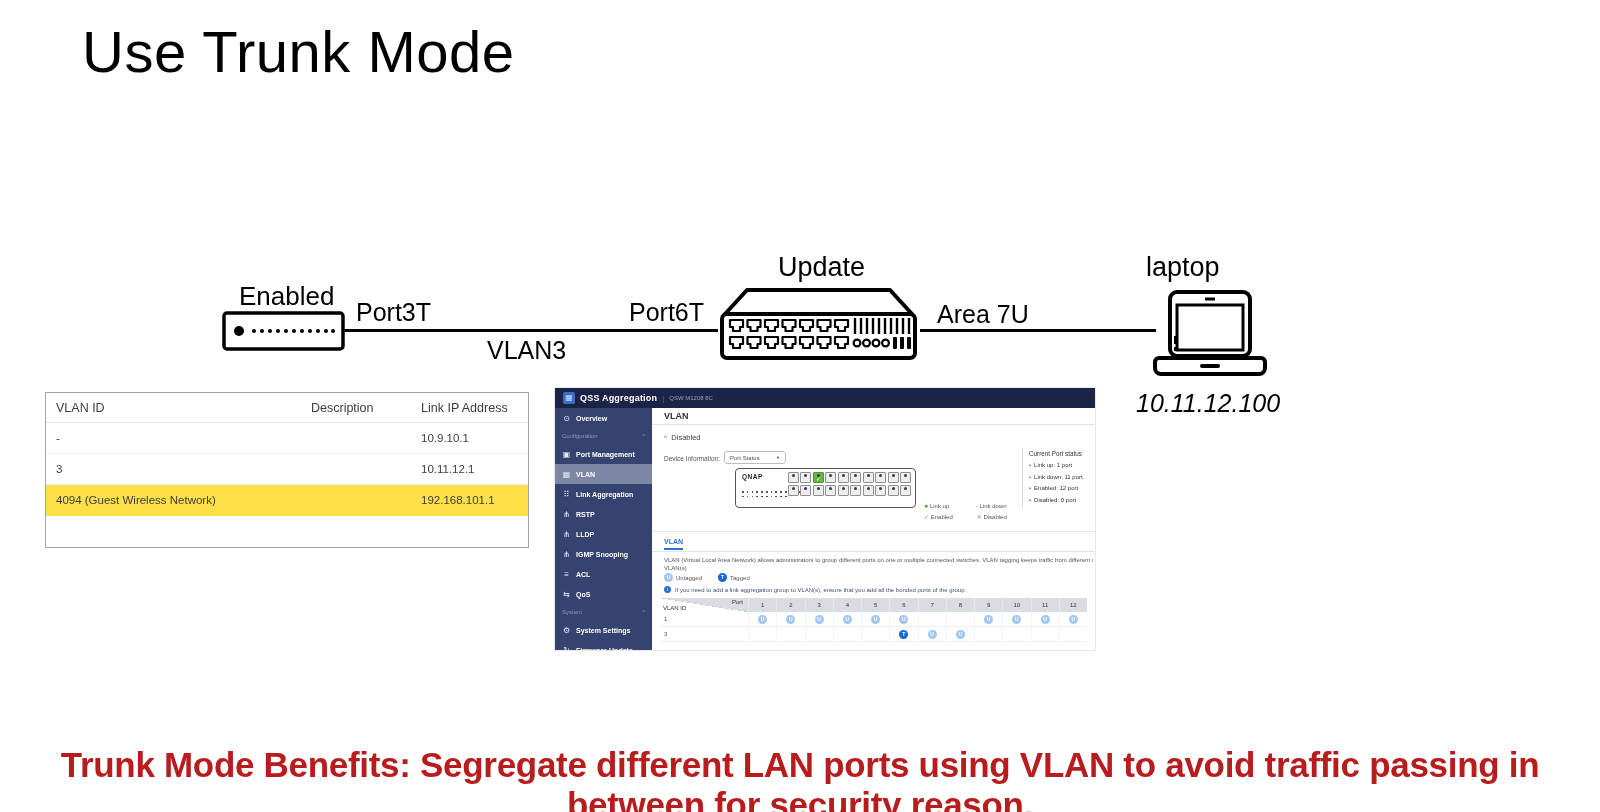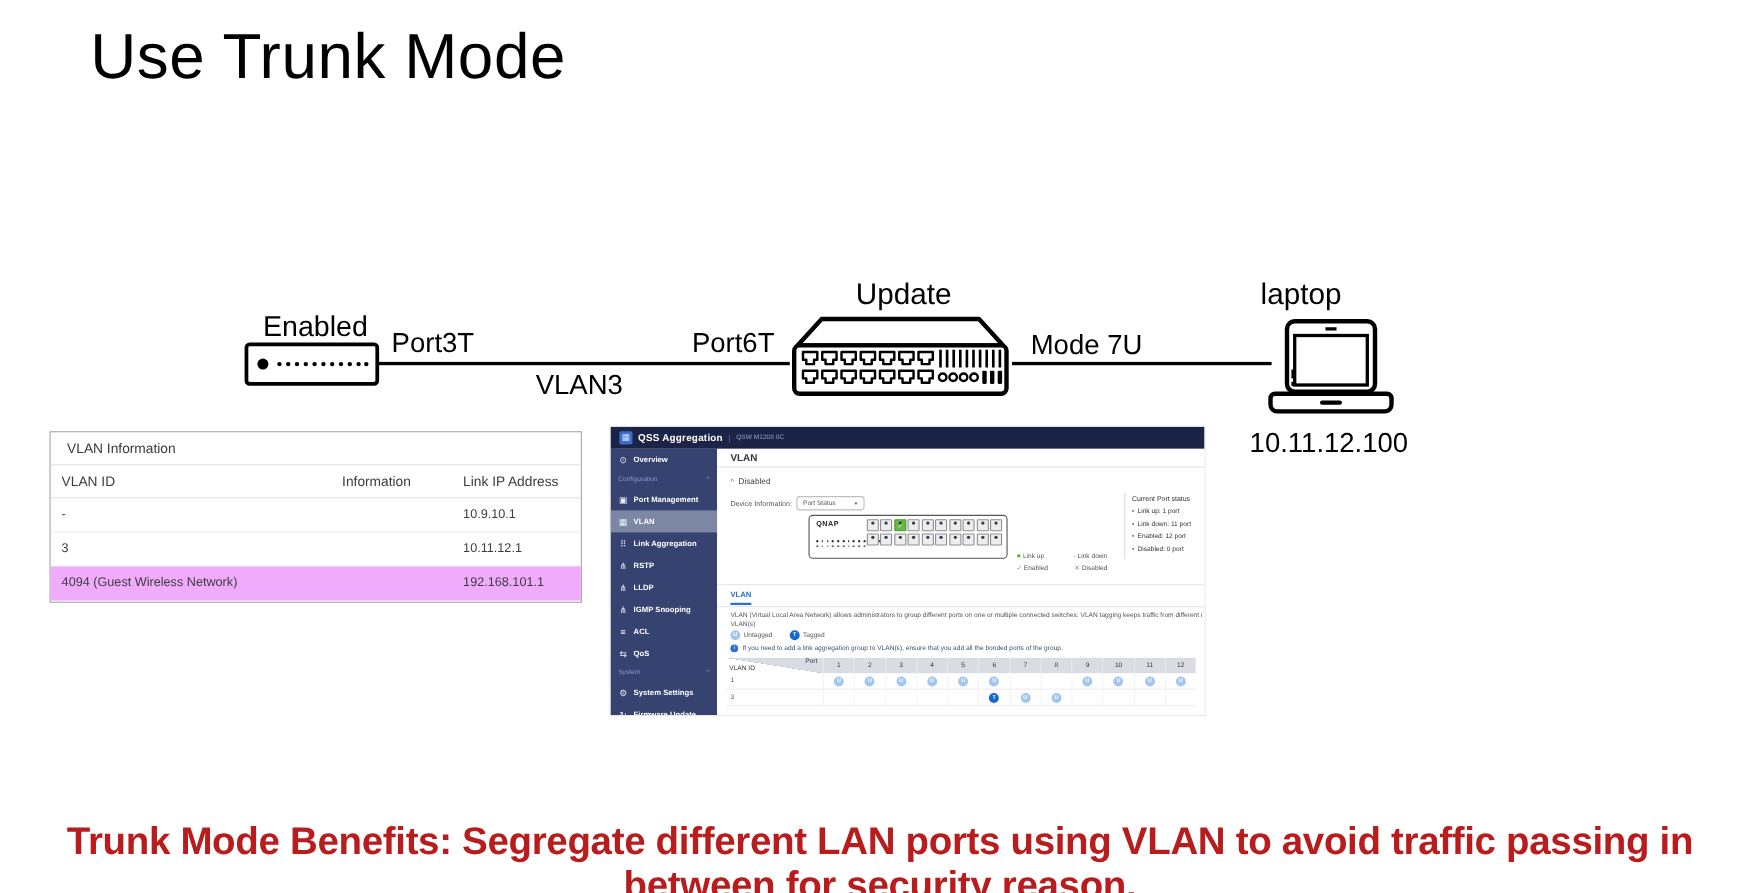--- a/index.html
+++ b/index.html
@@ -15,21 +15,21 @@
   .diag-label{position:absolute;font-size:25px;color:#000;}
   .conn{position:absolute;height:3px;background:#000;}
   svg.devsvg{position:absolute;}
 
   
   .vi-card{position:absolute;left:45px;top:392px;width:484px;height:156px;border:1px solid #a5a5a5;background:#fff;font-size:12px;color:#3d3d3d;}
   .vi-title{height:30px;line-height:30px;padding-left:15px;font-size:12.5px;border-bottom:1px solid #e3e3e3;color:#3a3a3a;}
   .vi-head{position:relative;height:30px;border-bottom:1px solid #e3e3e3;font-size:12.5px;color:#3d3d3d;}
   .vi-head span{position:absolute;top:8px;}
   .vi-rows .vi-row{position:relative;height:31px;border-bottom:1px solid #ececec;font-size:11.5px;}
-  .vi-rows .vi-row:last-child{background:#f0abfc;border-bottom:none;}
+  .vi-rows .vi-row:last-child{background:#fde047;border-bottom:none;}
   .vi-row span{position:absolute;top:9px;}
   .vi-c1{left:10px;} .vi-c2{left:265px;} .vi-c3{left:375px;}
 
   
   .shot{position:absolute;left:555px;top:388px;width:540px;height:262px;background:#fff;overflow:hidden;box-shadow:0 0 0 1px #e8e8e8;}
   .qss-header{position:absolute;left:0;top:0;width:100%;height:20px;background:#1b2447;display:flex;align-items:center;padding:0 8px;gap:5px;}
   .qss-logo{width:12px;height:12px;border-radius:2px;background:#3c6cc4;color:#cfe0f8;font-size:8px;line-height:12px;text-align:center;}
   .qss-app{color:#fff;font-weight:700;font-size:9px;letter-spacing:0.2px;}
   .qss-sep{color:#5a6590;font-size:8px;}
   .qss-model{color:#97a1c4;font-size:6px;}
@@ -163,39 +163,38 @@
         <circle cx="169.5" cy="57" r="3.4"></circle>
     </g>
     <g fill="#000">
       <rect x="177" y="51" width="4" height="12" rx="1"></rect>
         <rect x="184" y="51" width="4" height="12" rx="1"></rect>
         <rect x="191" y="51" width="4" height="12" rx="1"></rect>
     </g>
   </svg>
 
   <div class="conn" style="left:920px;top:329px;width:236px;"></div>
-  <div class="diag-label" style="left:937px;top:300px;">Mode 7U</div>
+  <div class="diag-label" style="left:937px;top:300px;">Area 7U</div>
 
   <div class="diag-label" style="left:1146px;top:252px;font-size:27px;">laptop</div>
   <svg class="devsvg" style="left:1152px;top:288px;" width="116" height="95" viewBox="0 0 116 95">
     <rect x="18" y="4" width="80" height="64" rx="7" fill="#fff" stroke="#000" stroke-width="4"></rect>
     <line x1="53" y1="11" x2="63" y2="11" stroke="#000" stroke-width="3"></line>
     <rect x="25" y="17" width="66" height="45" fill="#fff" stroke="#000" stroke-width="3"></rect>
     <line x1="23" y1="48" x2="23" y2="56" stroke="#000" stroke-width="2"></line>
     <line x1="23" y1="59" x2="23" y2="63" stroke="#000" stroke-width="2"></line>
     <path d="M7,70 h102 a4,4 0 0 1 4,4 v6 a6,6 0 0 1 -6,6 h-98 a6,6 0 0 1 -6,-6 v-6 a4,4 0 0 1 4,-4 Z" fill="#fff" stroke="#000" stroke-width="4"></path>
     <rect x="48" y="76" width="20" height="4" rx="2" fill="#000"></rect>
   </svg>
-  <div class="diag-label" style="left:1136px;top:389px;font-size:25px;">10.11.12.100</div>
+  <div class="diag-label" style="left:1136px;top:389px;font-size:25px;font-style:italic;">10.11.12.100</div>
 
   <div class="vi-card">
-    <div class="vi-title">VLAN Information</div>
     <div class="vi-head">
       <span class="vi-c1">VLAN ID</span>
-      <span class="vi-c2">Information</span>
+      <span class="vi-c2">Description</span>
       <span class="vi-c3">Link IP Address</span>
     </div>
     <div class="vi-rows" id="vi-rows">
         <div class="vi-row">
           <span class="vi-c1">-</span>
           <span class="vi-c2"></span>
           <span class="vi-c3">10.9.10.1</span>
         </div>
         <div class="vi-row">
           <span class="vi-c1">3</span>

